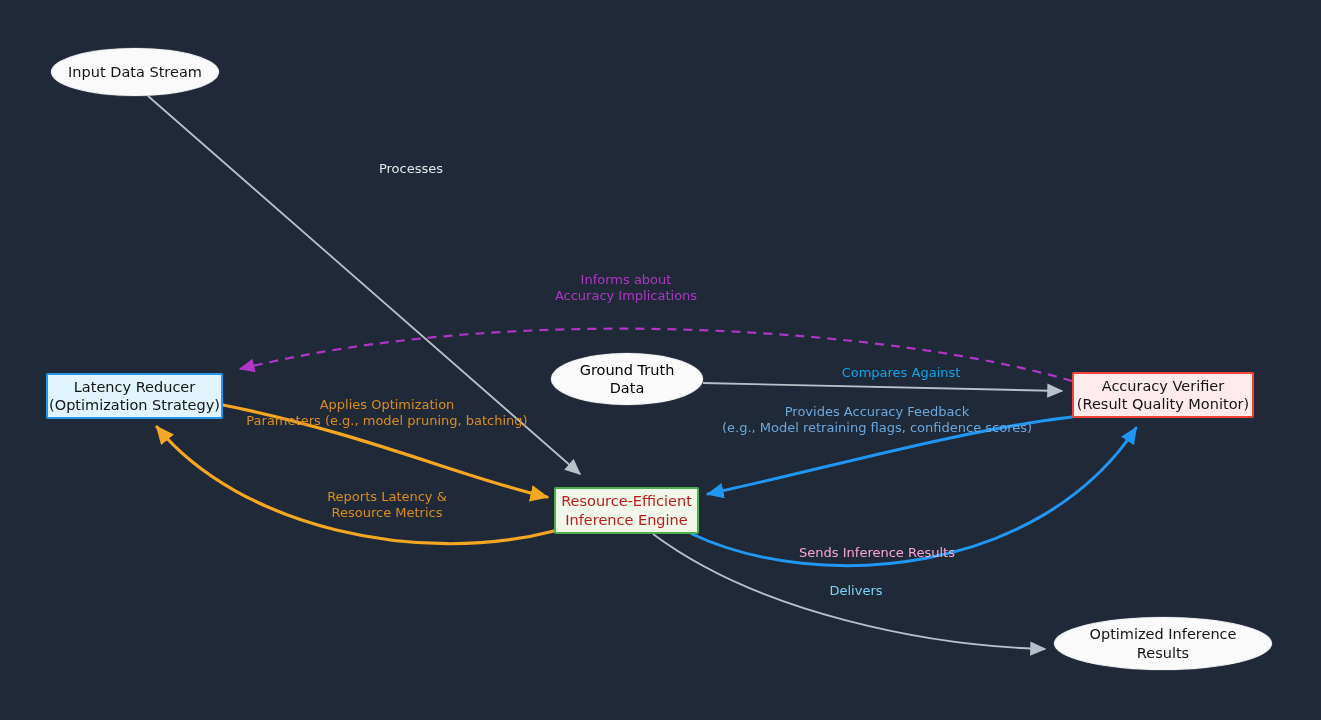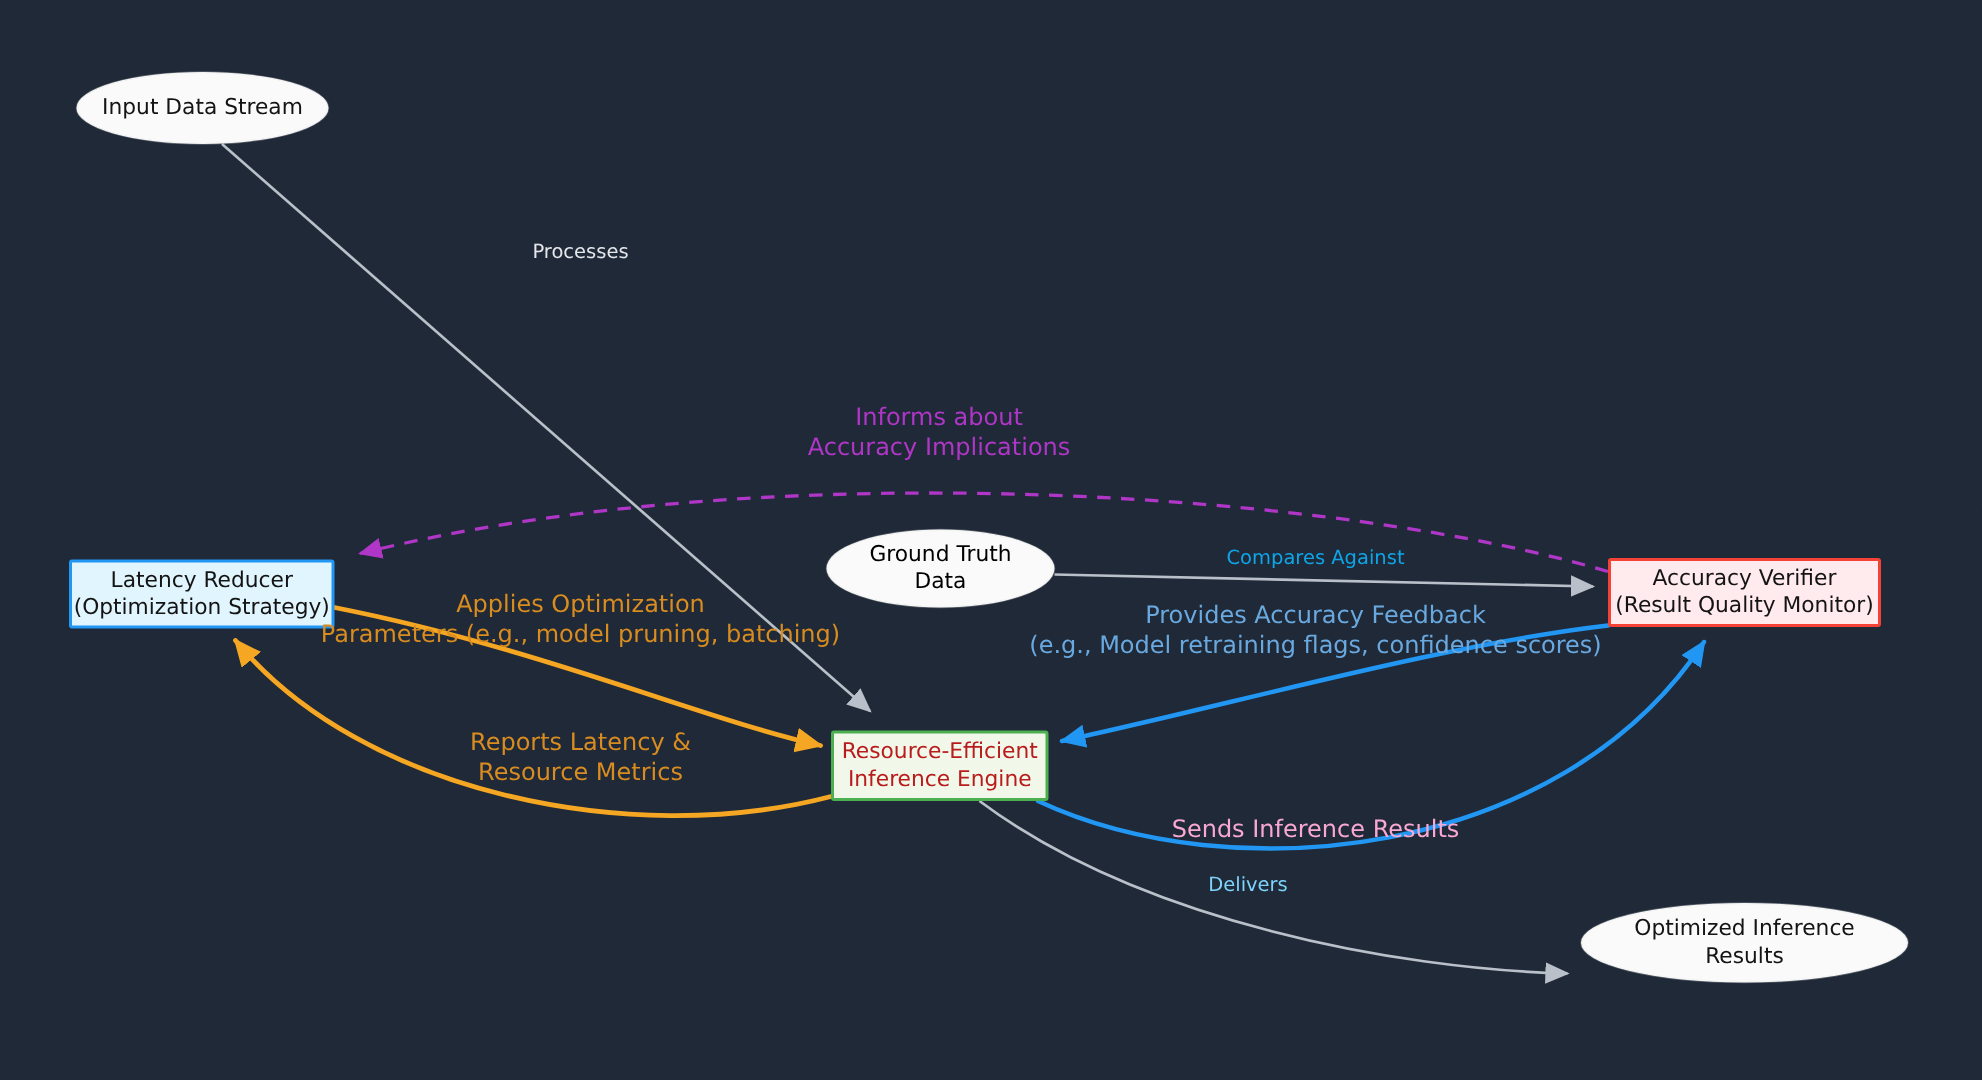--- a/index.html
+++ b/index.html
@@ -44,26 +44,27 @@
     border-width: 2px;
     border-style: solid;
     border-radius: 2px;
     font-size: 14.5px;
   }
   .edge-label {
     position: absolute;
     text-align: center;
     line-height: 1.25;
     white-space: pre-line;
-    font-size: 16px;
+    font-size: 13px;
     transform: translate(-50%, -50%);
     pointer-events: none;
   }
   .edge-label.plain {
     font-size: 13px;
+    margin-left: 24px;
   }
 </style>
 </head>
 <body>
 
 <div id="canvas">
 
   <svg id="edges" viewBox="0 0 1321 720" xmlns="http://www.w3.org/2000/svg">
     <defs>
       <marker id="ah-grey" markerWidth="11" markerHeight="11" refX="8.2" refY="4" orient="auto" markerUnits="strokeWidth">
@@ -114,21 +115,21 @@
   <div class="node box" style="left:1072px;top:372px;width:182px;height:46px;background:#ffebee;border-color:#f44336;color:#141414;">
     <span>Accuracy Verifier
 (Result Quality Monitor)</span>
   </div>
 
   <div class="node box" style="left:554px;top:487px;width:145px;height:47px;background:#f1f8e9;border-color:#4caf50;color:#b91c1c;">
     <span>Resource-Efficient
 Inference Engine</span>
   </div>
 
-  <div class="node ellipse" style="left:1054px;top:602px;width:218px;height:53px;background:#fafafa;border-color:#f5f5f5;color:#141414;">
+  <div class="node ellipse" style="left:1054px;top:617px;width:218px;height:53px;background:#fafafa;border-color:#f5f5f5;color:#141414;">
     <span>Optimized Inference
 Results</span>
   </div>
 
   <div class="edge-label plain" style="left:387px;top:169px;color:#e5e7eb;">Processes</div>
 
   <div class="edge-label" style="left:626px;top:288px;color:#b036c7;">Informs about
 Accuracy Implications</div>
 
   <div class="edge-label plain" style="left:877px;top:373px;color:#0ea5e9;">Compares Against</div>

